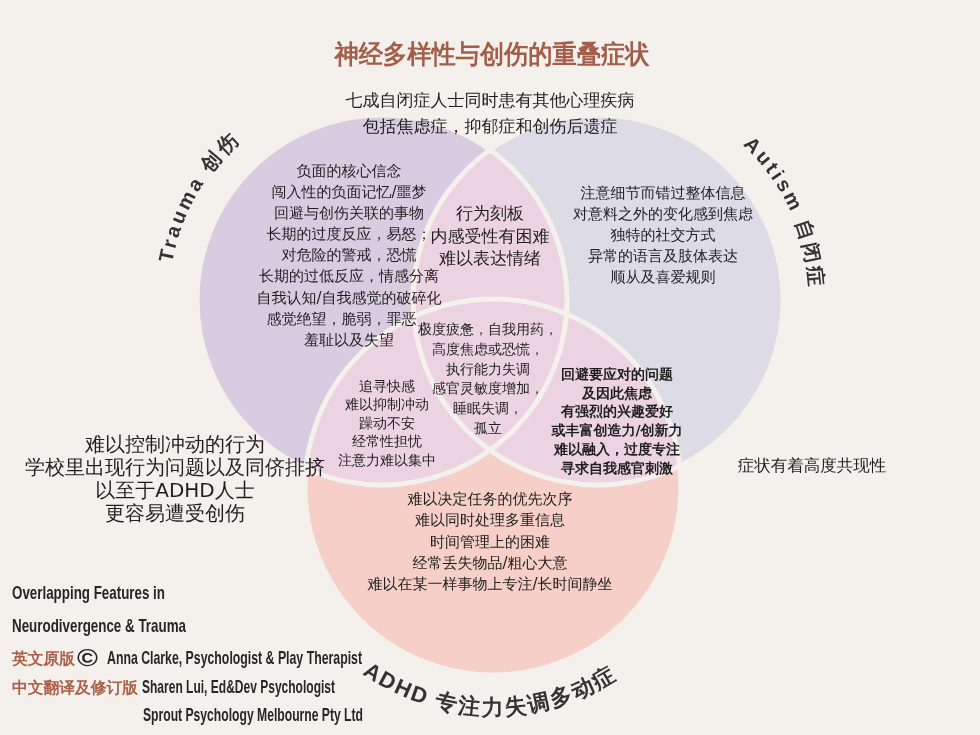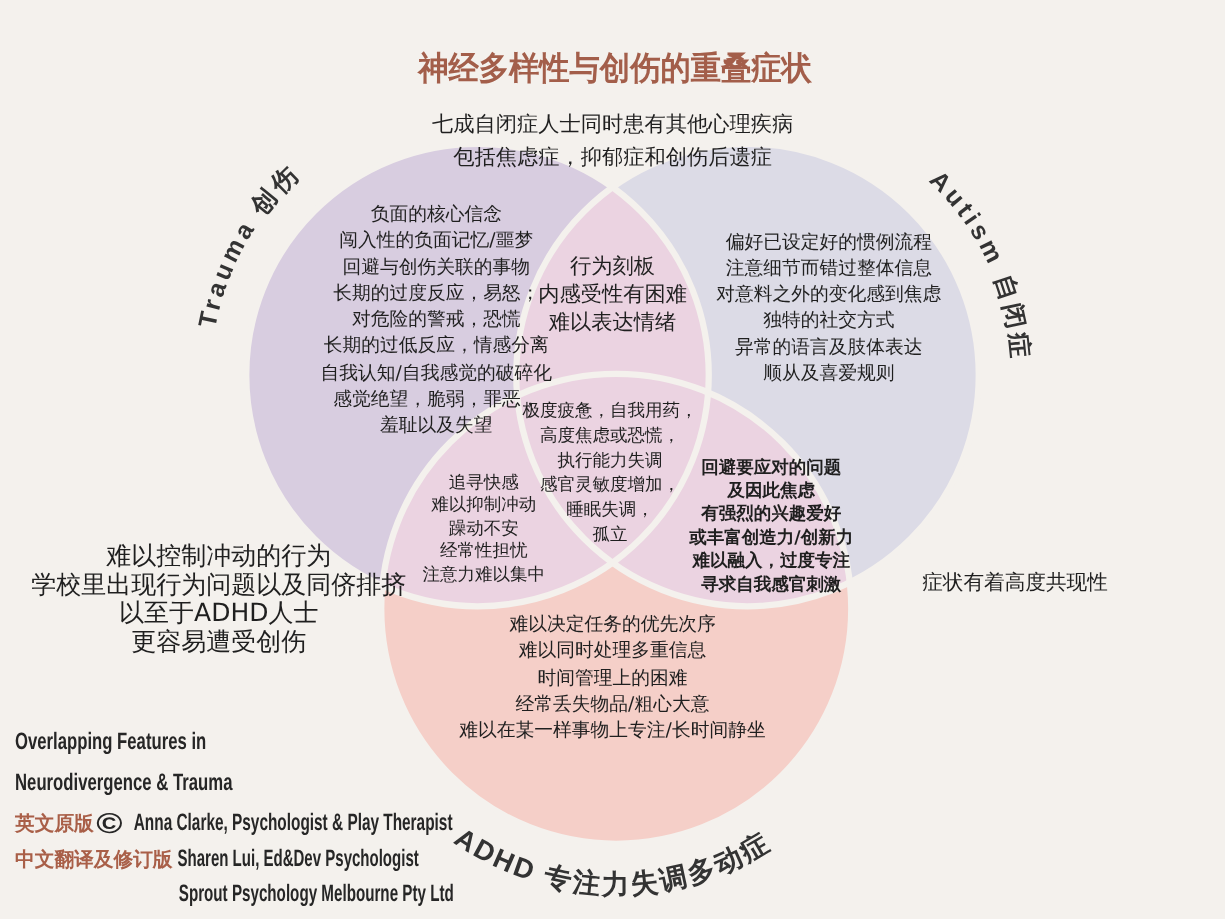--- a/index.html
+++ b/index.html
@@ -105,21 +105,20 @@
     <div>回避与创伤关联的事物</div>
     <div>长期的过度反应，易怒；</div>
     <div>对危险的警戒，恐慌</div>
     <div>长期的过低反应，情感分离</div>
     <div>自我认知/自我感觉的破碎化</div>
     <div>感觉绝望，脆弱，罪恶，</div>
     <div>羞耻以及失望</div>
   </div>
 
   <div class="block" style="left:663px; top:183px; font-size:15px; line-height:21.1px;">
-    <div>偏好已设定好的惯例流程</div>
     <div>注意细节而错过整体信息</div>
     <div>对意料之外的变化感到焦虑</div>
     <div>独特的社交方式</div>
     <div>异常的语言及肢体表达</div>
     <div>顺从及喜爱规则</div>
   </div>
 
   <div class="block" style="left:490px; top:202px; font-size:17px; line-height:22.5px;">
     <div>行为刻板</div>
     <div>内感受性有困难</div>

